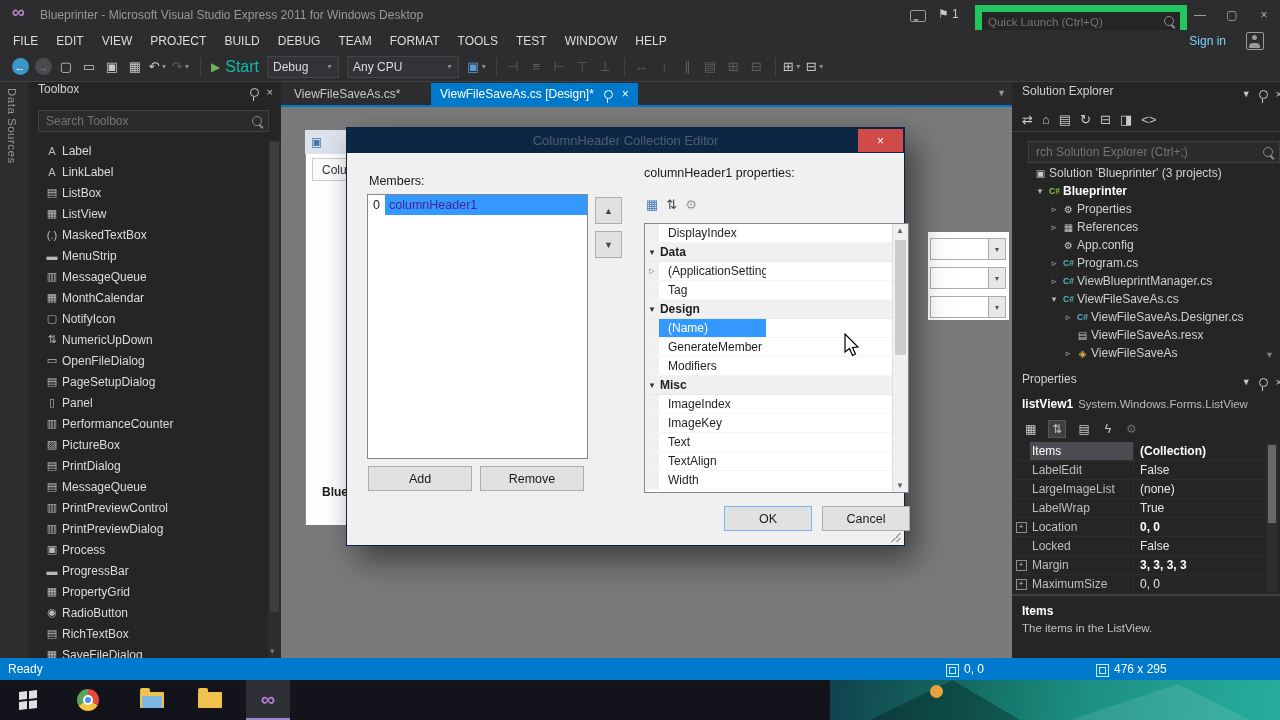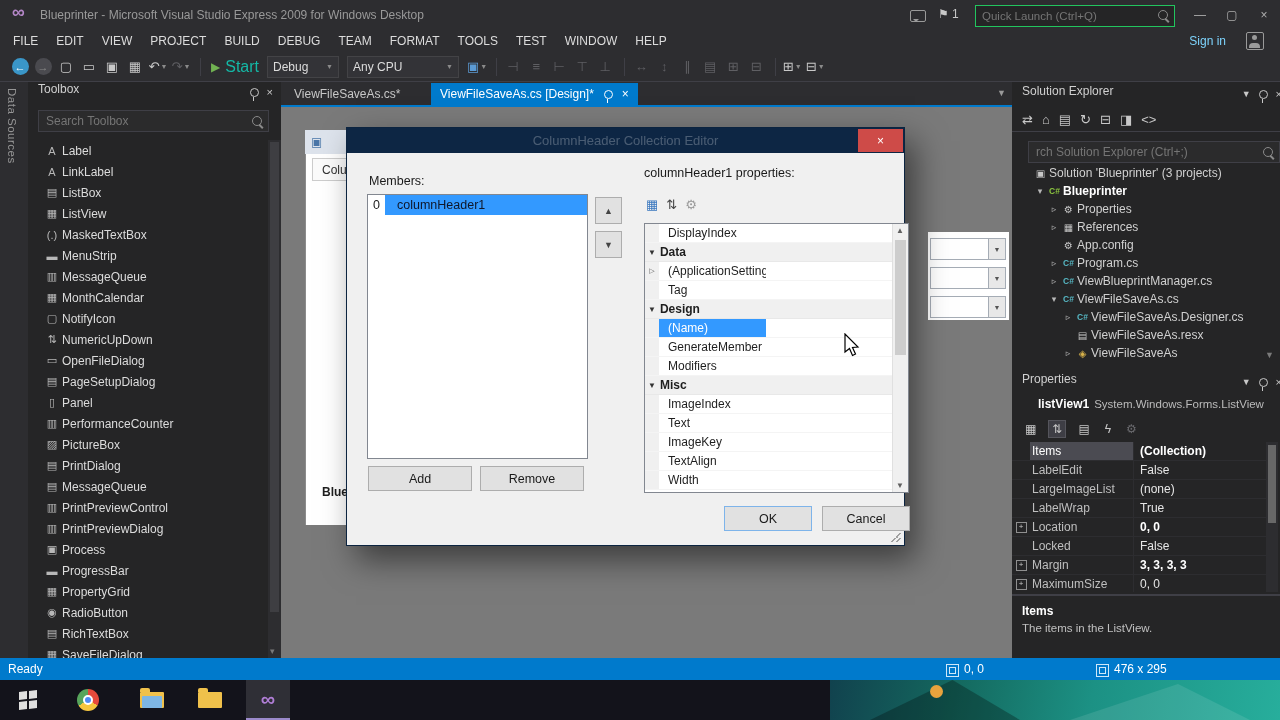--- a/index.html
+++ b/index.html
@@ -7,21 +7,21 @@
        font-family:"Liberation Sans","DejaVu Sans",sans-serif;-webkit-font-smoothing:antialiased;}
   input{outline:none;}
 
   
   #titlebar{position:absolute;left:0;top:0;width:1280px;height:30px;background:#2D2D30;}
   .vs-logo{position:absolute;left:12px;top:2px;font-size:18px;font-weight:bold;color:#B487C7;}
   .title-text{position:absolute;left:40px;top:8px;font-size:12px;color:#999999;white-space:nowrap;}
   .chat-icon{position:absolute;left:910px;top:10px;width:14px;height:10px;border:1px solid #9A9A9A;border-radius:2px;}
   .chat-icon::after{content:'';position:absolute;left:2px;bottom:-4px;border:3px solid transparent;border-top-color:#9A9A9A;}
   .notify-wrap{position:absolute;left:938px;top:7px;color:#C8C8C8;font-size:12px;}
-  .ql-wrap{position:absolute;left:975px;top:5px;width:198px;height:20px;background:#252526;border:1px solid #22c55e;}
+  .ql-wrap{position:absolute;left:975px;top:5px;width:198px;height:20px;background:#252526;border:7px solid #22c55e;}
   .ql-wrap input{width:168px;height:16px;margin:1px 0 0 4px;background:transparent;border:none;color:#848484;font-size:11.5px;}
   .mag{display:inline-block;width:8px;height:8px;border:1.5px solid #8A8A8A;border-radius:50%;position:relative;}
   .mag::after{content:'';position:absolute;left:7px;top:7px;width:5px;height:1.5px;background:#8A8A8A;transform:rotate(45deg);transform-origin:0 0;}
   .ql-mag{position:absolute;right:6px;top:4px;}
   .win-btns{position:absolute;right:0;top:0;height:30px;display:flex;}
   .win-btn{width:32px;height:30px;color:#ADADAD;font-size:12px;display:flex;align-items:center;justify-content:center;}
 
   
   #menubar{position:absolute;left:0;top:30px;width:1280px;height:22px;background:#2D2D30;display:flex;align-items:center;}
   #menu-items{display:flex;height:22px;align-items:center;padding-left:4px;}
@@ -95,21 +95,21 @@
 
   
   #dialog{position:absolute;left:346px;top:127px;width:559px;height:419px;background:#F0F0F0;border:1px solid #0C2440;box-sizing:border-box;z-index:20;box-shadow:10px 14px 30px rgba(0,0,0,.5);}
   .dlg-title{position:absolute;left:0;top:0;width:100%;height:25px;background:#0D2644;}
   .dlg-title-text{width:100%;text-align:center;line-height:25px;font-size:13px;color:rgba(255,255,255,.25);white-space:nowrap;}
   .dlg-close{position:absolute;right:1px;top:1px;width:45px;height:23px;background:#CE4B48;color:#fff;font-size:12px;display:flex;align-items:center;justify-content:center;}
   .dlg-label{position:absolute;font-size:12.5px;color:#1A1A1A;}
   .members-list{position:absolute;left:20px;top:66px;width:219px;height:263px;background:#fff;border:1px solid #828790;}
   .mem-row{height:20px;display:flex;align-items:center;font-size:12.5px;}
   .mem-idx{width:17px;text-align:center;color:#1A1A1A;flex:none;}
-  .mem-sel{flex:1;height:100%;background:#3399FF;color:#0f172a;display:flex;align-items:center;padding-left:12px;}
+  .mem-sel{flex:1;height:100%;background:#3399FF;color:#4c1d95;display:flex;align-items:center;padding-left:4px;}
   .sq-btn{position:absolute;left:248px;width:27px;height:27px;background:#E1E1E1;border:1px solid #ADADAD;color:#444;font-size:9px;display:flex;align-items:center;justify-content:center;box-sizing:border-box;}
   .dlg-btn{position:absolute;height:25px;background:#E1E1E1;border:1px solid #ADADAD;color:#1A1A1A;font-size:12.5px;display:flex;align-items:center;justify-content:center;box-sizing:border-box;}
   .pg-toolbar{position:absolute;left:299px;top:69px;display:flex;gap:8px;align-items:center;}
   .pg-ticon{font-size:13px;color:#444;}
   .pg-ticon.blue{color:#3B78BF;}
   .pg-ticon.disabled{color:#9A9A9A;}
   .propgrid{position:absolute;left:297px;top:95px;width:265px;height:270px;background:#fff;border:1px solid #828790;box-sizing:border-box;overflow:hidden;}
   .pg-rows{position:absolute;left:0;top:0;right:15px;bottom:0;}
   .pgrow{height:19px;display:flex;align-items:center;font-size:12px;color:#1E1E1E;border-bottom:1px solid #F4F4F4;box-sizing:border-box;}
   .pg-gutter{width:14px;height:100%;background:#F0F0F0;flex:none;display:flex;align-items:center;justify-content:center;font-size:7px;color:#555;}
@@ -135,21 +135,21 @@
   .se-tree{position:absolute;left:0;top:82px;width:100%;height:204px;overflow:hidden;}
   .tree-row{height:18px;display:flex;align-items:center;font-size:12px;color:#D0D0D0;white-space:nowrap;}
   .tree-arrow{width:12px;text-align:center;font-size:9px;color:#B8B8B8;flex:none;}
   .tree-icon{width:17px;text-align:center;font-size:10px;color:#C8C8C8;flex:none;}
   .tree-icon.ic-project{color:#8CC63F;font-weight:bold;font-size:8.5px;}
   .tree-icon.ic-csfile{color:#56B6C2;font-weight:bold;font-size:8.5px;}
   .tree-icon.ic-class{color:#D8B24A;}
   .tree-label.bold{font-weight:bold;color:#FFFFFF;}
   .se-scroll-arrow{position:absolute;right:6px;top:268px;color:#7A7A7A;font-size:9px;}
   .props-header{top:290px;}
-  .obj-row{position:absolute;left:0;top:312px;width:100%;height:20px;display:flex;align-items:center;padding-left:26px;box-sizing:border-box;}
+  .obj-row{position:absolute;left:0;top:312px;width:100%;height:20px;display:flex;align-items:center;padding-left:10px;box-sizing:border-box;}
   .obj-name{font-size:12px;font-weight:bold;color:#FFFFFF;margin-right:5px;white-space:nowrap;}
   .obj-type{font-size:11.5px;color:#BBBBBB;white-space:nowrap;overflow:hidden;}
   .obj-dd{position:absolute;right:8px;top:7px;font-size:8px;color:#9A9A9A;}
   .props-toolbar{position:absolute;left:0;top:336px;width:100%;height:22px;display:flex;align-items:center;gap:9px;padding-left:10px;box-sizing:border-box;}
   .pr-ticon{color:#C8C8C8;font-size:12px;padding:1px 3px;}
   .pr-ticon.active{background:#3E3E45;border:1px solid #55555C;}
   .pr-ticon.disabled{color:#6A6A6E;}
   .props-grid{position:absolute;left:0;top:360px;width:255px;height:150px;overflow:hidden;}
   .dkrow{height:19px;display:flex;align-items:center;font-size:12px;border-bottom:1px solid #2D2D30;box-sizing:border-box;}
   .dk-ex{width:18px;flex:none;display:flex;align-items:center;justify-content:center;}
@@ -188,21 +188,21 @@
   .vs-active{background:rgba(255,255,255,.12);border-bottom:2px solid #9B8ACB;box-sizing:border-box;}
   .vs-glyph{font-size:20px;font-weight:bold;color:#B07ED6;}
 </style>
 </head>
 <body>
 
 <div id="screen">
 
   <div id="titlebar">
     <span class="vs-logo">∞</span>
-    <span class="title-text">Blueprinter - Microsoft Visual Studio Express 2009 for Windows Desktop</span>
+    <span class="title-text">Blueprinter - Microsoft Visual Studio Express 2011 for Windows Desktop</span>
     <span class="chat-icon"></span>
     <span class="notify-wrap">
       <span>⚑</span>
       <span>1</span>
     </span>
     <span class="ql-wrap">
       <input placeholder="Quick Launch (Ctrl+Q)" style="">
       <span class="mag ql-mag"></span>
     </span>
     <span class="win-btns">
@@ -548,25 +548,25 @@
           <div class="pgcat">
             <span class="tri">▼</span>
             <span>Misc</span>
           </div>
           <div class="pgrow">
             <span class="pg-gutter"></span>
             <div class="pg-name">ImageIndex</div>
           </div>
           <div class="pgrow">
             <span class="pg-gutter"></span>
+            <div class="pg-name">ImageKey</div>
+          </div>
+          <div class="pgrow">
+            <span class="pg-gutter"></span>
             <div class="pg-name">Text</div>
-          </div>
-          <div class="pgrow">
-            <span class="pg-gutter"></span>
-            <div class="pg-name">ImageKey</div>
           </div>
           <div class="pgrow">
             <span class="pg-gutter"></span>
             <div class="pg-name">TextAlign</div>
           </div>
           <div class="pgrow">
             <span class="pg-gutter"></span>
             <div class="pg-name">Width</div>
           </div>
         </div>

